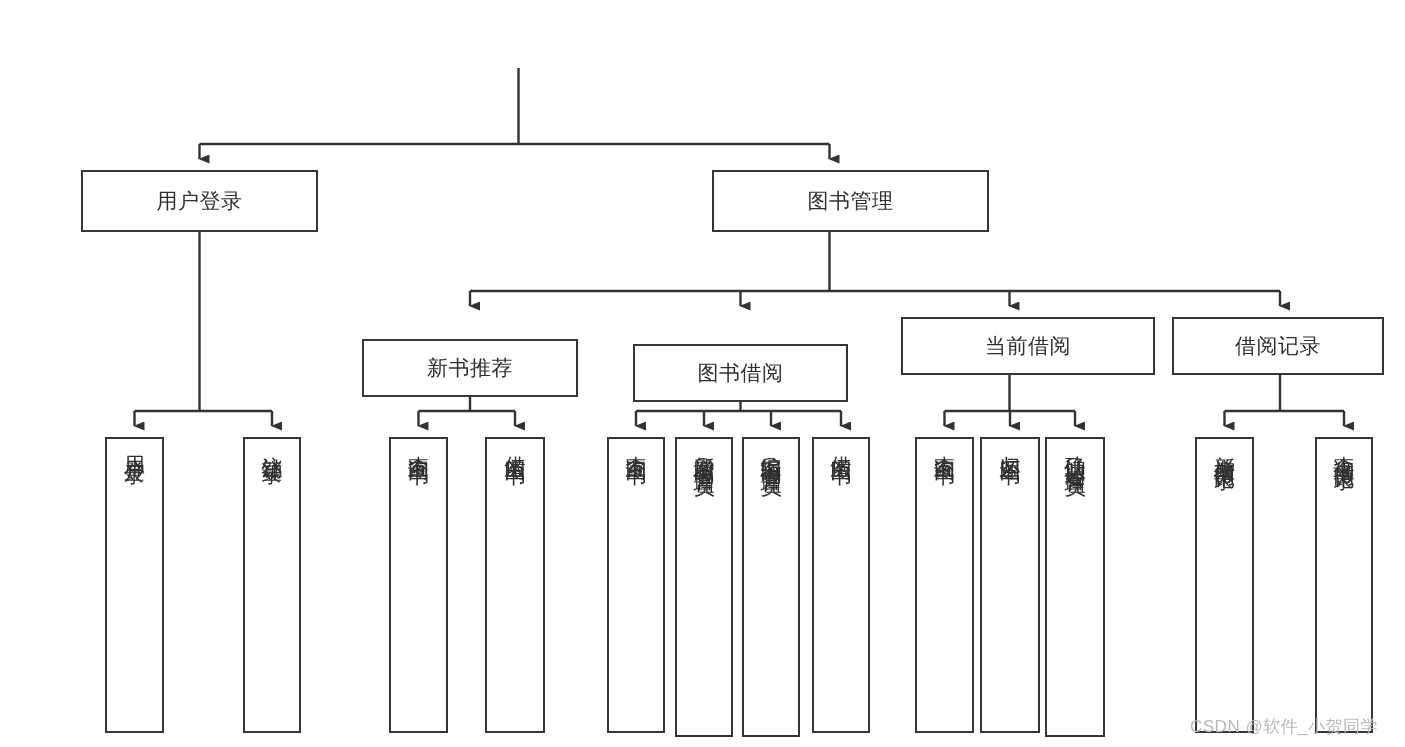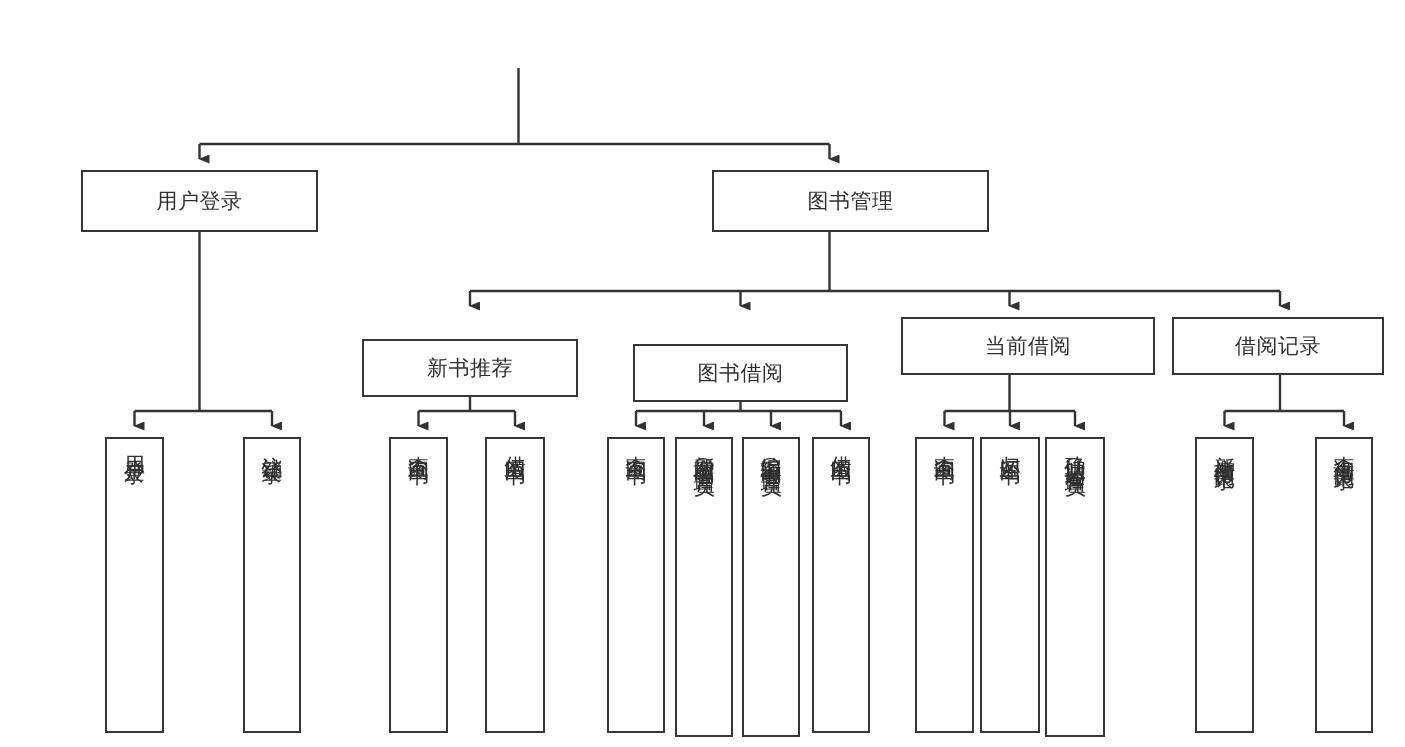--- a/index.html
+++ b/index.html
@@ -184,13 +184,14 @@
     <span class="node-label">确认归还（管理员）</span>
   </div>
 
   <div class="node v" style="left: 1195px; top: 437px; width: 59px; height: 296px;">
     <span class="node-label">新增借阅记录</span>
   </div>
   <div class="node v" style="left: 1315px; top: 437px; width: 58px; height: 296px;">
     <span class="node-label">查询借阅记录</span>
   </div>
 
+  <div class="watermark">CSDN @软件_小贺同学</div>
 </div>
 
 </body></html>

